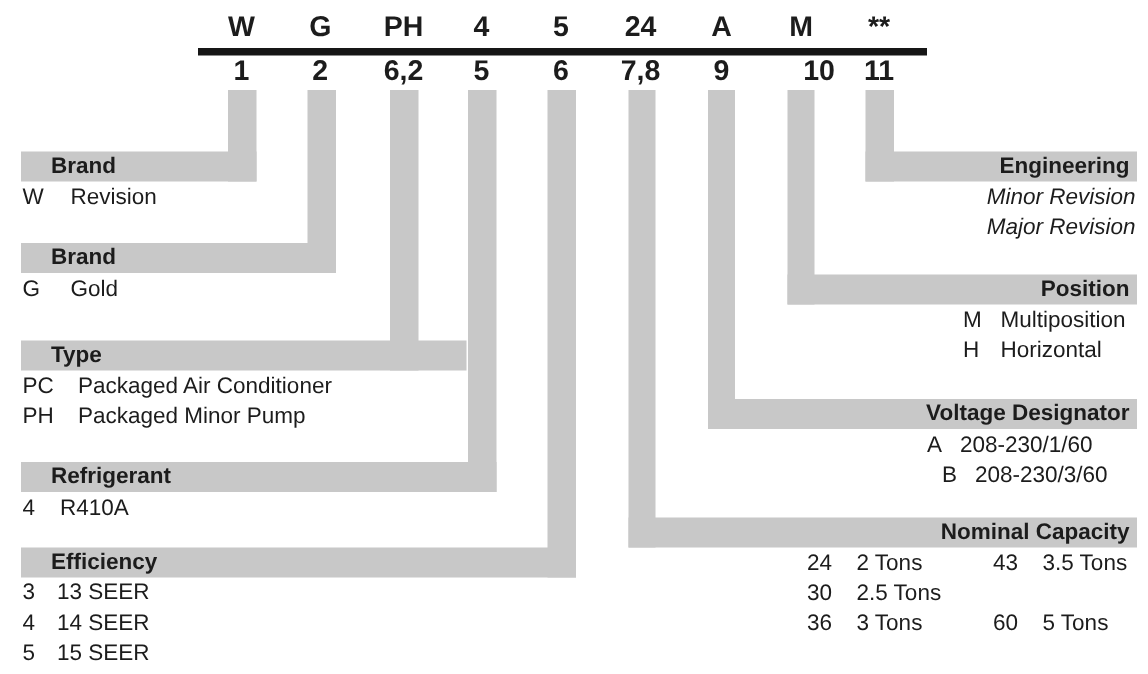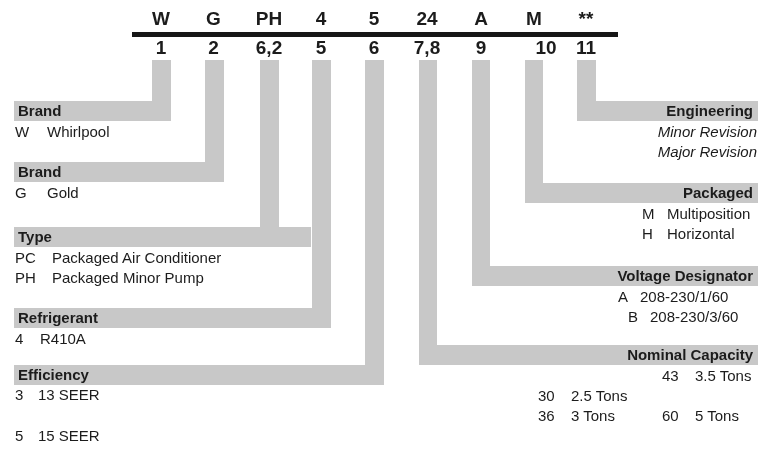--- a/index.html
+++ b/index.html
@@ -14,21 +14,21 @@
   .rule{position:absolute;left:132px;top:32px;width:486px;height:4.5px;background:#161616;}
   .mnum{
     position:absolute;top:38px;height:20px;transform:translateX(-50%);
     font-size:19px;font-weight:bold;line-height:20px;white-space:nowrap;
   }
   .bar{position:absolute;top:60px;width:18.5px;background:#c8c8c8;}
   .hdr{
     position:absolute;height:20px;background:#c8c8c8;
     font-size:15px;font-weight:bold;line-height:20px;white-space:nowrap;
   }
-  .hdr.left{padding-left:4px;box-sizing:border-box;}
+  .hdr.left{padding-left:20px;box-sizing:border-box;}
   .hdr.right{text-align:right;padding-right:5px;box-sizing:border-box;}
   .row{
     position:absolute;height:20px;font-size:15px;line-height:20px;white-space:nowrap;
   }
   .row .code{display:inline-block;}
   .row.r-align{text-align:right;font-style:italic;}
   .bold{font-weight:bold;}
   
   .b1{left:152px;height:61px;}   .b2{left:205px;height:122px;}
   .b3{left:260px;height:187px;}  .b4{left:312px;height:268px;}
@@ -73,45 +73,48 @@
   <div class="bar b8"></div>
   <div class="bar b9"></div>
 
   <div class="hdr left" style="left:14px;top:101px;width:156.5px">Brand</div>
   <div class="hdr left" style="left:14px;top:162px;width:209.5px">Brand</div>
   <div class="hdr left" style="left:14px;top:227px;width:297px">Type</div>
   <div class="hdr left" style="left:14px;top:308px;width:316.5px">Refrigerant</div>
   <div class="hdr left" style="left:14px;top:365px;width:369.5px">Efficiency</div>
 
   <div class="hdr right" style="left:577px;top:101px;width:181px">Engineering</div>
-  <div class="hdr right" style="left:524.5px;top:183px;width:233.5px">Packaged</div>
+  <div class="hdr right" style="left:524.5px;top:183px;width:233.5px">Position</div>
   <div class="hdr right" style="left:471.5px;top:266px;width:286.5px">Voltage Designator</div>
   <div class="hdr right" style="left:418.5px;top:345px;width:339.5px">Nominal Capacity</div>
 
   <div class="row" style="left:15px;top:122px">
-    <span class="code" style="width:32px">W</span><span>Whirlpool</span>
+    <span class="code" style="width:32px">W</span><span>Revision</span>
   </div>
 
   <div class="row" style="left:15px;top:183px">
     <span class="code" style="width:32px">G</span><span>Gold</span>
   </div>
 
   <div class="row" style="left:15px;top:248px">
     <span class="code" style="width:37px">PC</span><span>Packaged Air Conditioner</span>
   </div>
   <div class="row" style="left:15px;top:268px">
     <span class="code" style="width:37px">PH</span><span>Packaged Minor Pump</span>
   </div>
 
   <div class="row" style="left:15px;top:329px">
     <span class="code" style="width:25px">4</span><span>R410A</span>
   </div>
 
   <div class="row" style="left:15px;top:385px">
     <span class="code" style="width:23px">3</span><span>13 SEER</span>
+  </div>
+  <div class="row" style="left:15px;top:405.5px">
+    <span class="code" style="width:23px">4</span><span>14 SEER</span>
   </div>
   <div class="row" style="left:15px;top:426px">
     <span class="code" style="width:23px">5</span><span>15 SEER</span>
   </div>
 
   <div class="row r-align" style="right:8px;top:122px;width:200px">
     <span>Minor Revision</span>
   </div>
   <div class="row r-align" style="right:8px;top:142px;width:200px">
     <span>Major Revision</span>
@@ -124,20 +127,23 @@
     <span class="code" style="width:25px">H</span><span>Horizontal</span>
   </div>
 
   <div class="row" style="left:618px;top:287px">
     <span class="code" style="width:22px">A</span><span>208-230/1/60</span>
   </div>
   <div class="row" style="left:628px;top:307px">
     <span class="code" style="width:22px">B</span><span>208-230/3/60</span>
   </div>
 
+  <div class="row" style="left:538px;top:366px">
+    <span class="code" style="width:33px">24</span><span>2 Tons</span>
+  </div>
   <div class="row" style="left:538px;top:386px">
     <span class="code" style="width:33px">30</span><span>2.5 Tons</span>
   </div>
   <div class="row" style="left:538px;top:406px">
     <span class="code" style="width:33px">36</span><span>3 Tons</span>
   </div>
 
   <div class="row" style="left:662px;top:366px">
     <span class="code" style="width:33px">43</span><span>3.5 Tons</span>
   </div>

